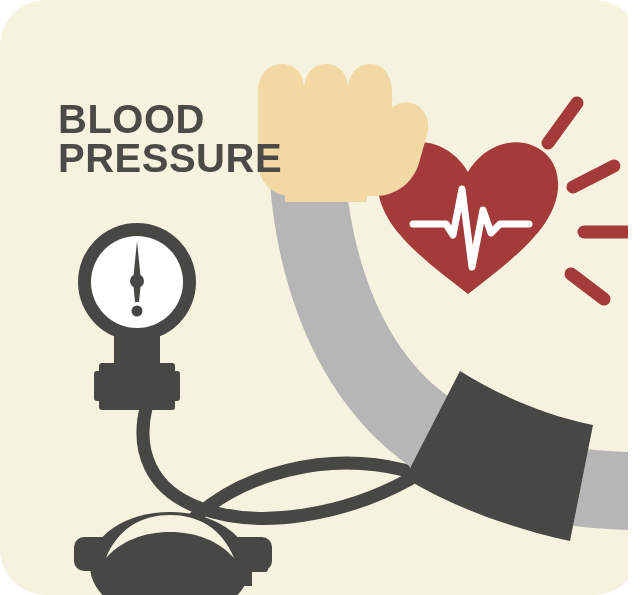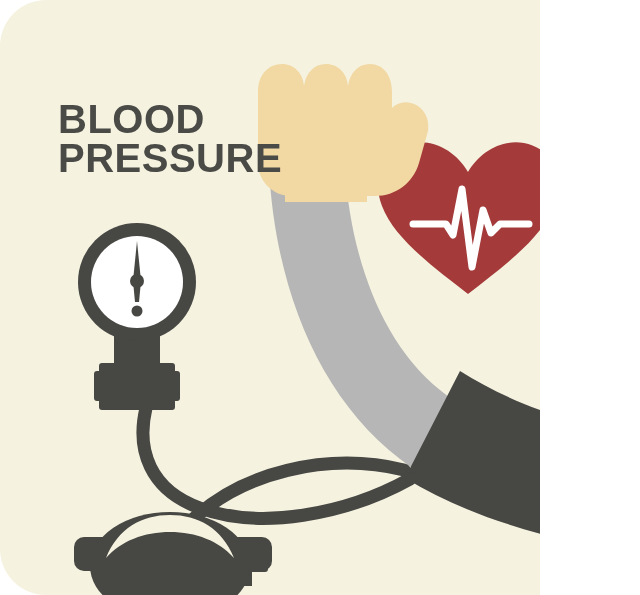--- a/index.html
+++ b/index.html
@@ -6,21 +6,21 @@
   html, body {
     margin: 0;
     padding: 0;
     background: #ffffff;
   }
   body {
     font-family: "Liberation Sans", sans-serif;
   }
   #illustration-root {
     position: relative;
-    width: 540px;
+    width: 628px;
     height: 595px;
     background: #5eead4;
     overflow: hidden;
   }
   #illustration-svg {
     display: block;
     width: 640px;
     height: 595px;
   }
   .title-text {

